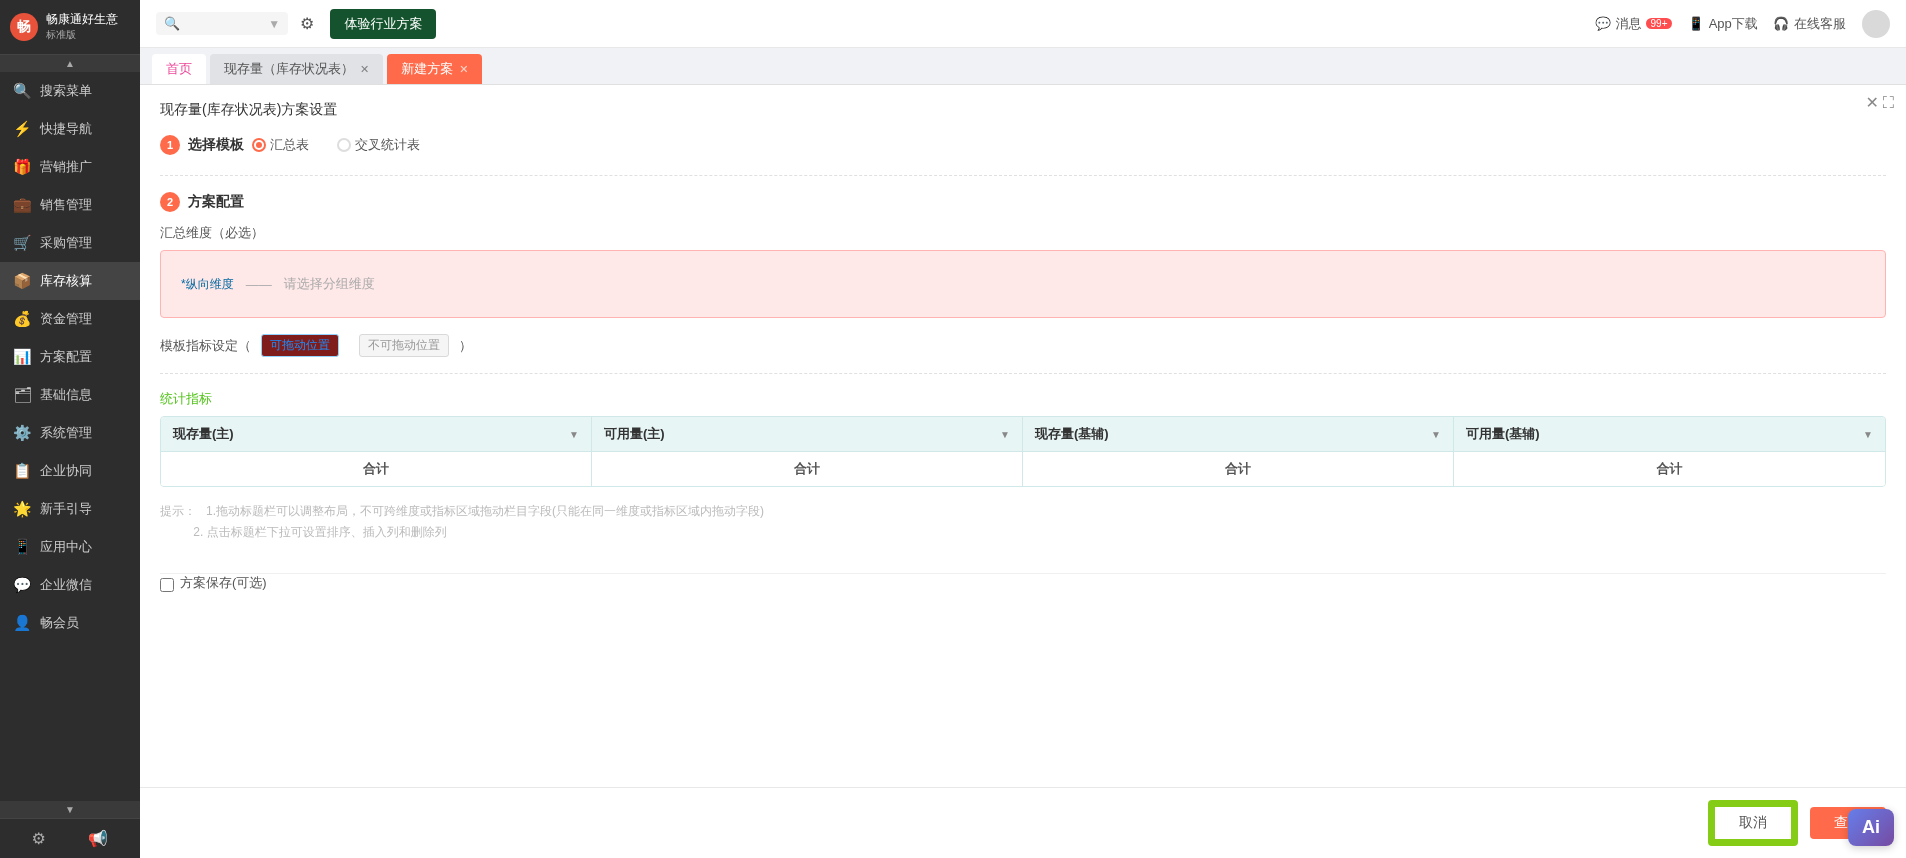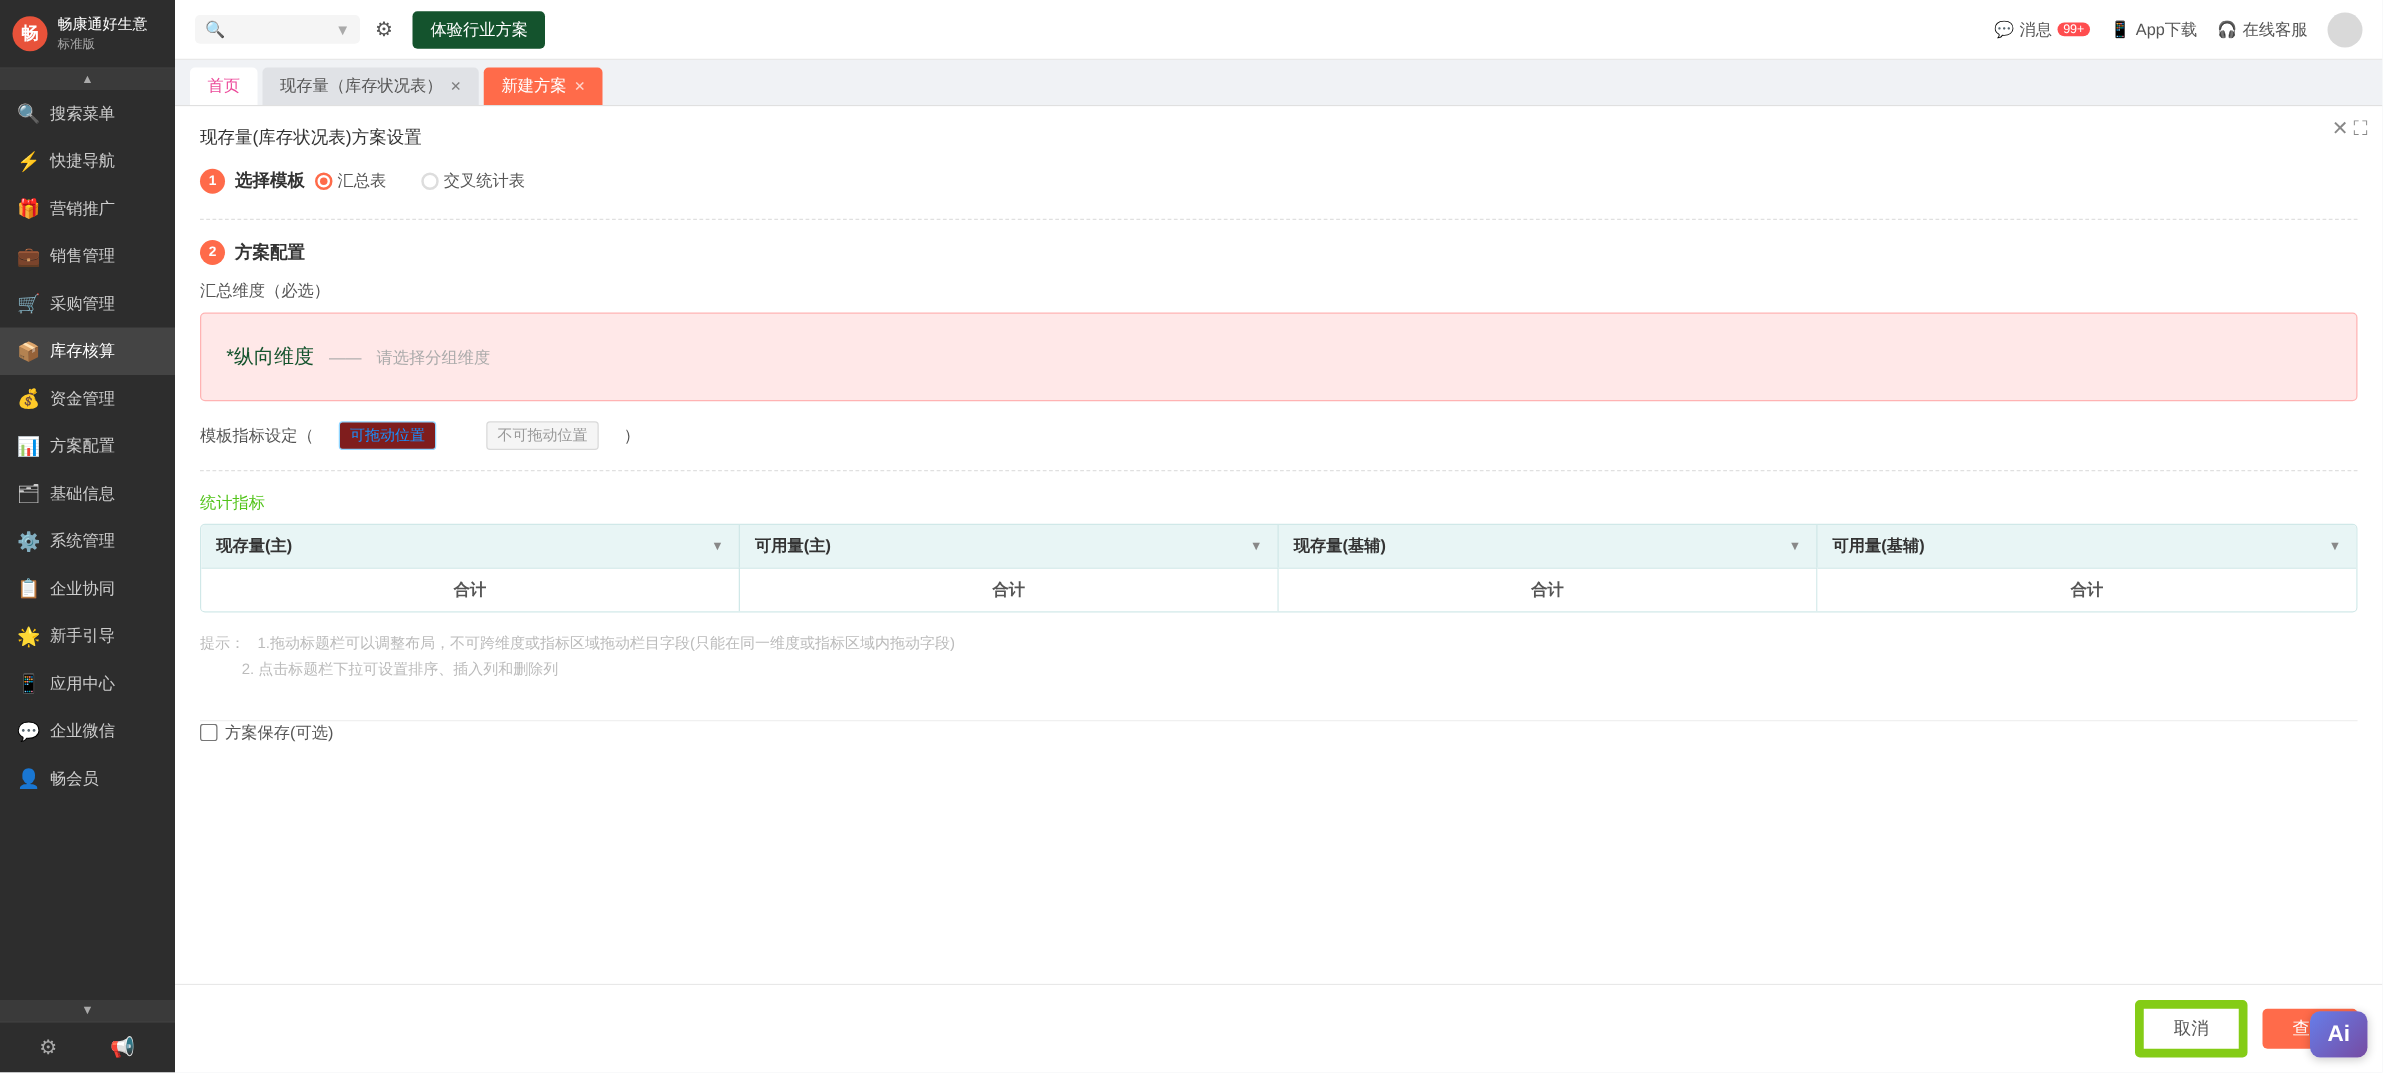--- a/index.html
+++ b/index.html
@@ -238,29 +238,29 @@
     .dimension-label { font-size: 13px; color: #555; margin-bottom: 8px; }
     .dimension-box {
       background: #ffe8e8;
       border: 1px solid #ffb3b3;
       border-radius: 4px;
       padding: 24px 20px;
       display: flex;
       align-items: center;
       gap: 12px;
     }
-    .dimension-required { color: #14532d; font-size: 16px; }
+    .dimension-required { color: #0369a1; font-size: 12px; }
     .dimension-dash { color: #aaa; }
     .dimension-placeholder { color: #aaa; font-size: 13px; }
 
     
     .template-indicator {
       display: flex;
       align-items: center;
-      gap: 20px;
+      gap: 10px;
       margin-bottom: 12px;
       font-size: 13px;
       color: #555;
       text-align: right;
     }
     .indicator-draggable {
       background: #7f1d1d;
       border: 1px solid #91d5ff;
       border-radius: 3px;
       padding: 2px 8px;
@@ -319,21 +319,21 @@
     .metrics-col:last-child .metrics-col-body { border-right: none; }
     .chevron-down { font-size: 10px; color: #888; }
 
     
     .hint-section { margin-top: 16px; }
     .hint-item { font-size: 12px; color: #bbb; margin-bottom: 4px; }
 
     
     .save-section {
       display: flex;
-      align-items: center;
+      align-items: flex-end;
       gap: 6px;
       margin-top: 32px;
       padding-top: 0;
       border-top: 1px solid #f0f0f0;
     }
     .save-checkbox {
       width: 14px;
       height: 14px;
       border: 1px solid #d9d9d9;
       border-radius: 2px;

